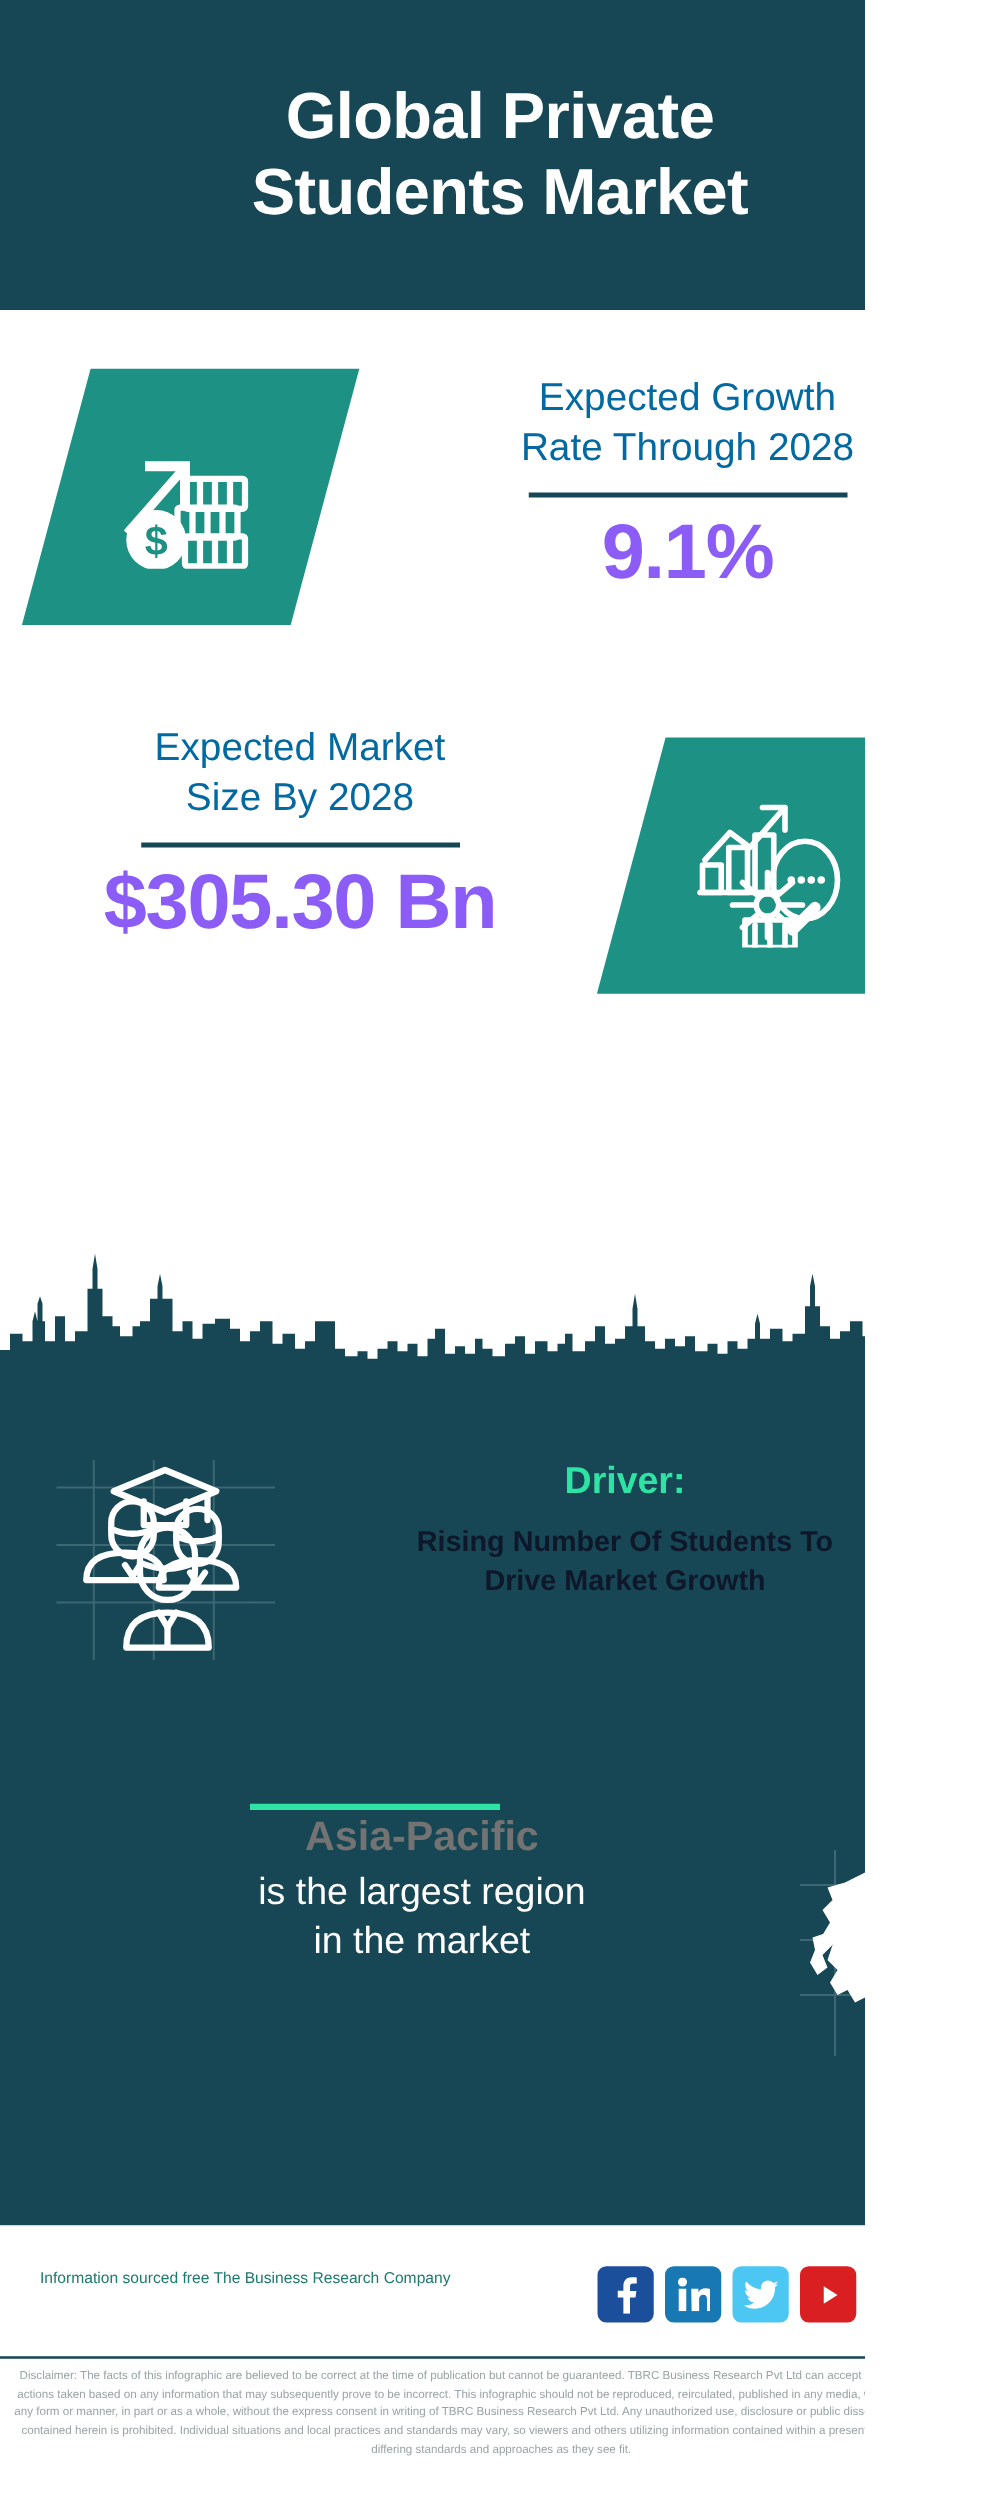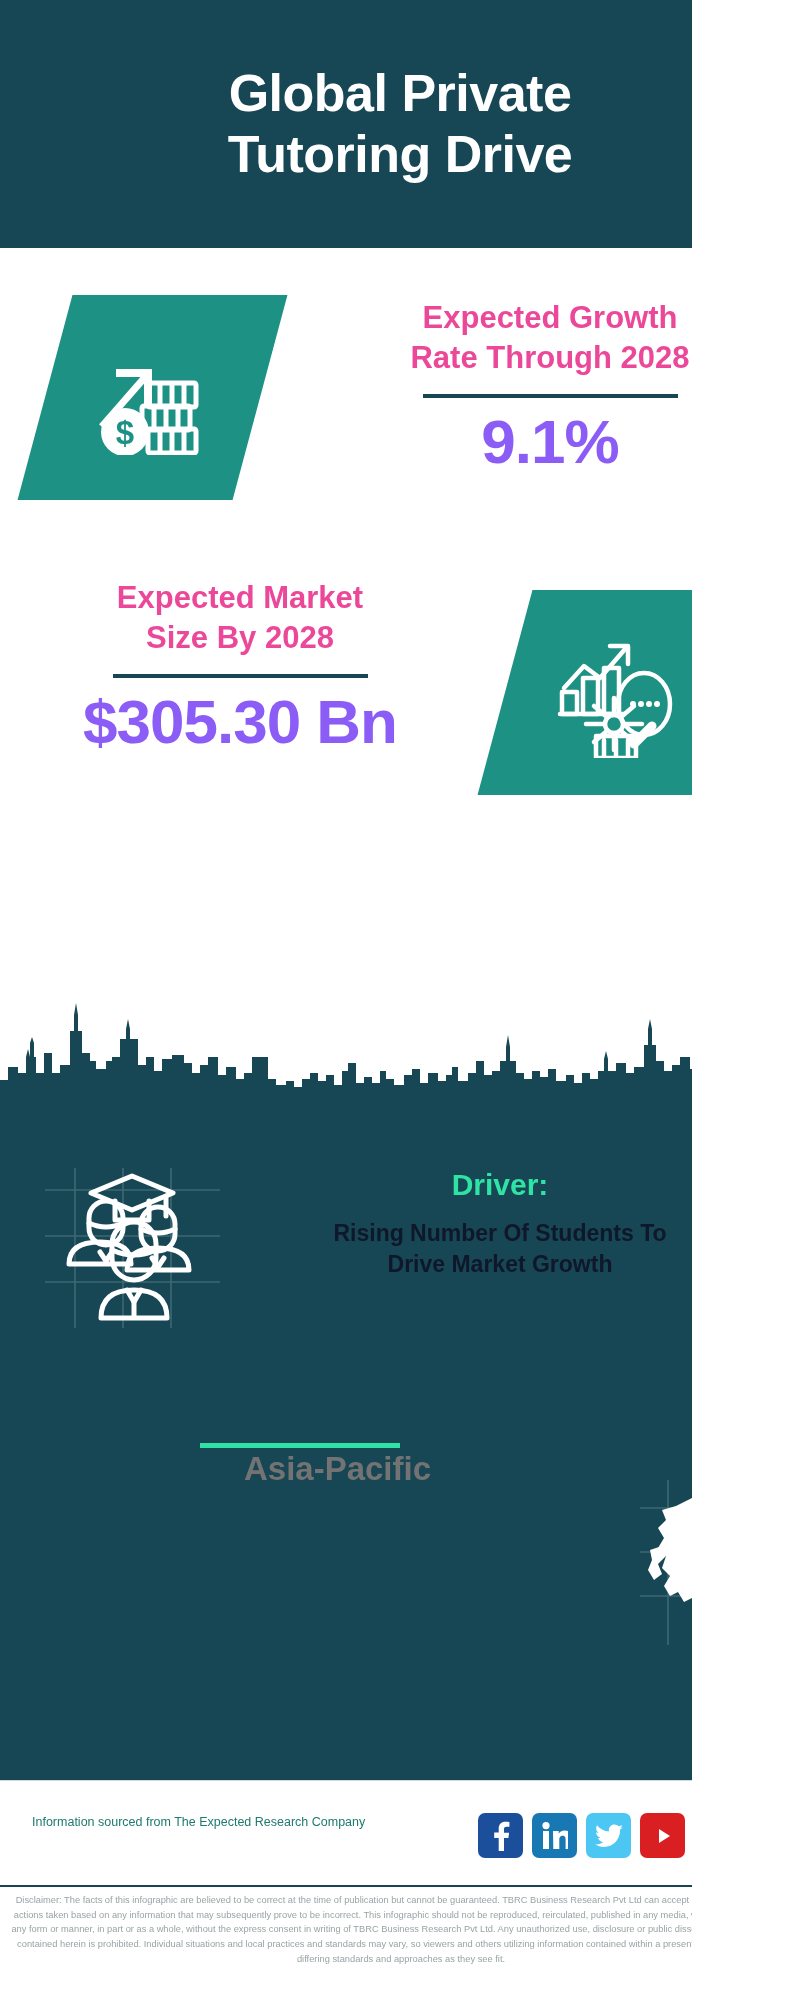--- a/index.html
+++ b/index.html
@@ -14,21 +14,21 @@
     text-align:center; letter-spacing:-0.5px; width:640px; }
 
   
   .growth { position:absolute; left:0; top:248px; width:800px; height:300px; }
   .para { position:absolute; background:#1d9184; }
   .para-left { left:45px; top:47px; width:215px; height:205px;
      transform:skewX(-15deg); }
   .para-inner { position:absolute; inset:0; transform:skewX(15deg);
      display:flex; align-items:center; justify-content:center; }
   .growth-text { position:absolute; left:330px; top:50px; width:440px; text-align:center; }
-  .lbl { color:#ec4899; font-size:31px; font-weight:bold; line-height:1.28; }
+  .lbl { color:#0369a1; font-size:31px; font-weight:normal; line-height:1.28; }
   .rule { height:4px; background:#174754; margin:17px auto 0; width:255px; }
   .bigval { color:#8b5cf6; font-size:62px; font-weight:bold; margin-top:8px; letter-spacing:-1px; }
 
   
   .msize { position:absolute; left:0; top:548px; width:800px; height:300px; }
   .msize-text { position:absolute; left:30px; top:30px; width:420px; text-align:center; }
   .para-right { left:505px; top:42px; width:215px; height:205px; transform:skewX(-15deg); }
 
   
   .dark { position:absolute; left:0; top:1110px; width:800px; height:670px; background:#174754; }
@@ -63,21 +63,21 @@
      color:#9aa3a6; font-size:9.3px; line-height:1.58; text-align:center; }
 </style>
 </head>
 <body>
 
 <div class="page">
 
   <div class="header">
     <h1>
       <span>Global Private</span><br>
-      <span>Tutoring Drive</span>
+      <span>Students Market</span>
     </h1>
   </div>
 
   <div class="growth">
     <div class="para para-left">
       <div class="para-inner">
         <svg width="125" height="115" viewBox="0 0 125 115">
           <g fill="none" stroke="#ffffff" stroke-width="7" stroke-linecap="square">
             <path d="M14 84 L56 36"></path>
             <polyline points="30,33 58,33 58,61" stroke-width="8"></polyline>
@@ -209,20 +209,24 @@
     <div class="driver-body">
       <span>Rising Number Of Students To</span><br>
       <span>Drive Market Growth</span>
     </div>
   </div>
 
   <div class="divider"></div>
 
   <div class="region-text">
     <div class="region-title">Asia-Pacific</div>
+    <div class="region-body">
+      <span>is the largest region</span><br>
+      <span>in the market</span>
+    </div>
   </div>
   <svg class="region-map" viewBox="0 0 160 165">
     <g stroke="#6b8f99" stroke-width="1.6" opacity="0.45">
       <line x1="28" y1="0" x2="28" y2="165"></line>
         <line x1="72" y1="0" x2="72" y2="165"></line>
       <line x1="116" y1="0" x2="116" y2="165"></line>
       <line x1="0" y1="28" x2="160" y2="28"></line>
         <line x1="0" y1="72" x2="160" y2="72"></line>
       <line x1="0" y1="116" x2="160" y2="116"></line>
     </g>
@@ -236,21 +240,21 @@
       <path d="M96 126 L104 122 L108 132 L100 138 Z"></path>
       <path d="M112 136 L122 132 L126 142 L116 146 Z"></path>
       <path d="M84 140 L92 136 L96 146 L86 150 Z"></path>
       <path d="M128 108 L136 104 L138 114 L130 118 Z"></path>
       <path d="M126 60 L138 56 L140 66 L130 70 Z"></path>
     </g>
   </svg>
 
   <div class="footbar"></div>
   <div class="src">
-    <div>Information sourced from The Expected Research Company</div>
+    <div>Information sourced free The Business Research Company</div>
   </div>
   <div class="socials">
     <div class="sq fb">
       <svg width="22" height="30" viewBox="0 0 22 30">
           <path fill="#fff" d="M14 30 V17 h4.4 l0.7-5.3H14V8.3c0-1.5.4-2.6 2.6-2.6h2.8V1c-.5-.07-2.1-.2-4-.2
         -4 0-6.7 2.4-6.7 6.9v3.9H4.2V17h4.5v13z"></path>
         </svg>
     </div>
     <div class="sq li">
       <svg width="26" height="27" viewBox="0 0 26 27">

